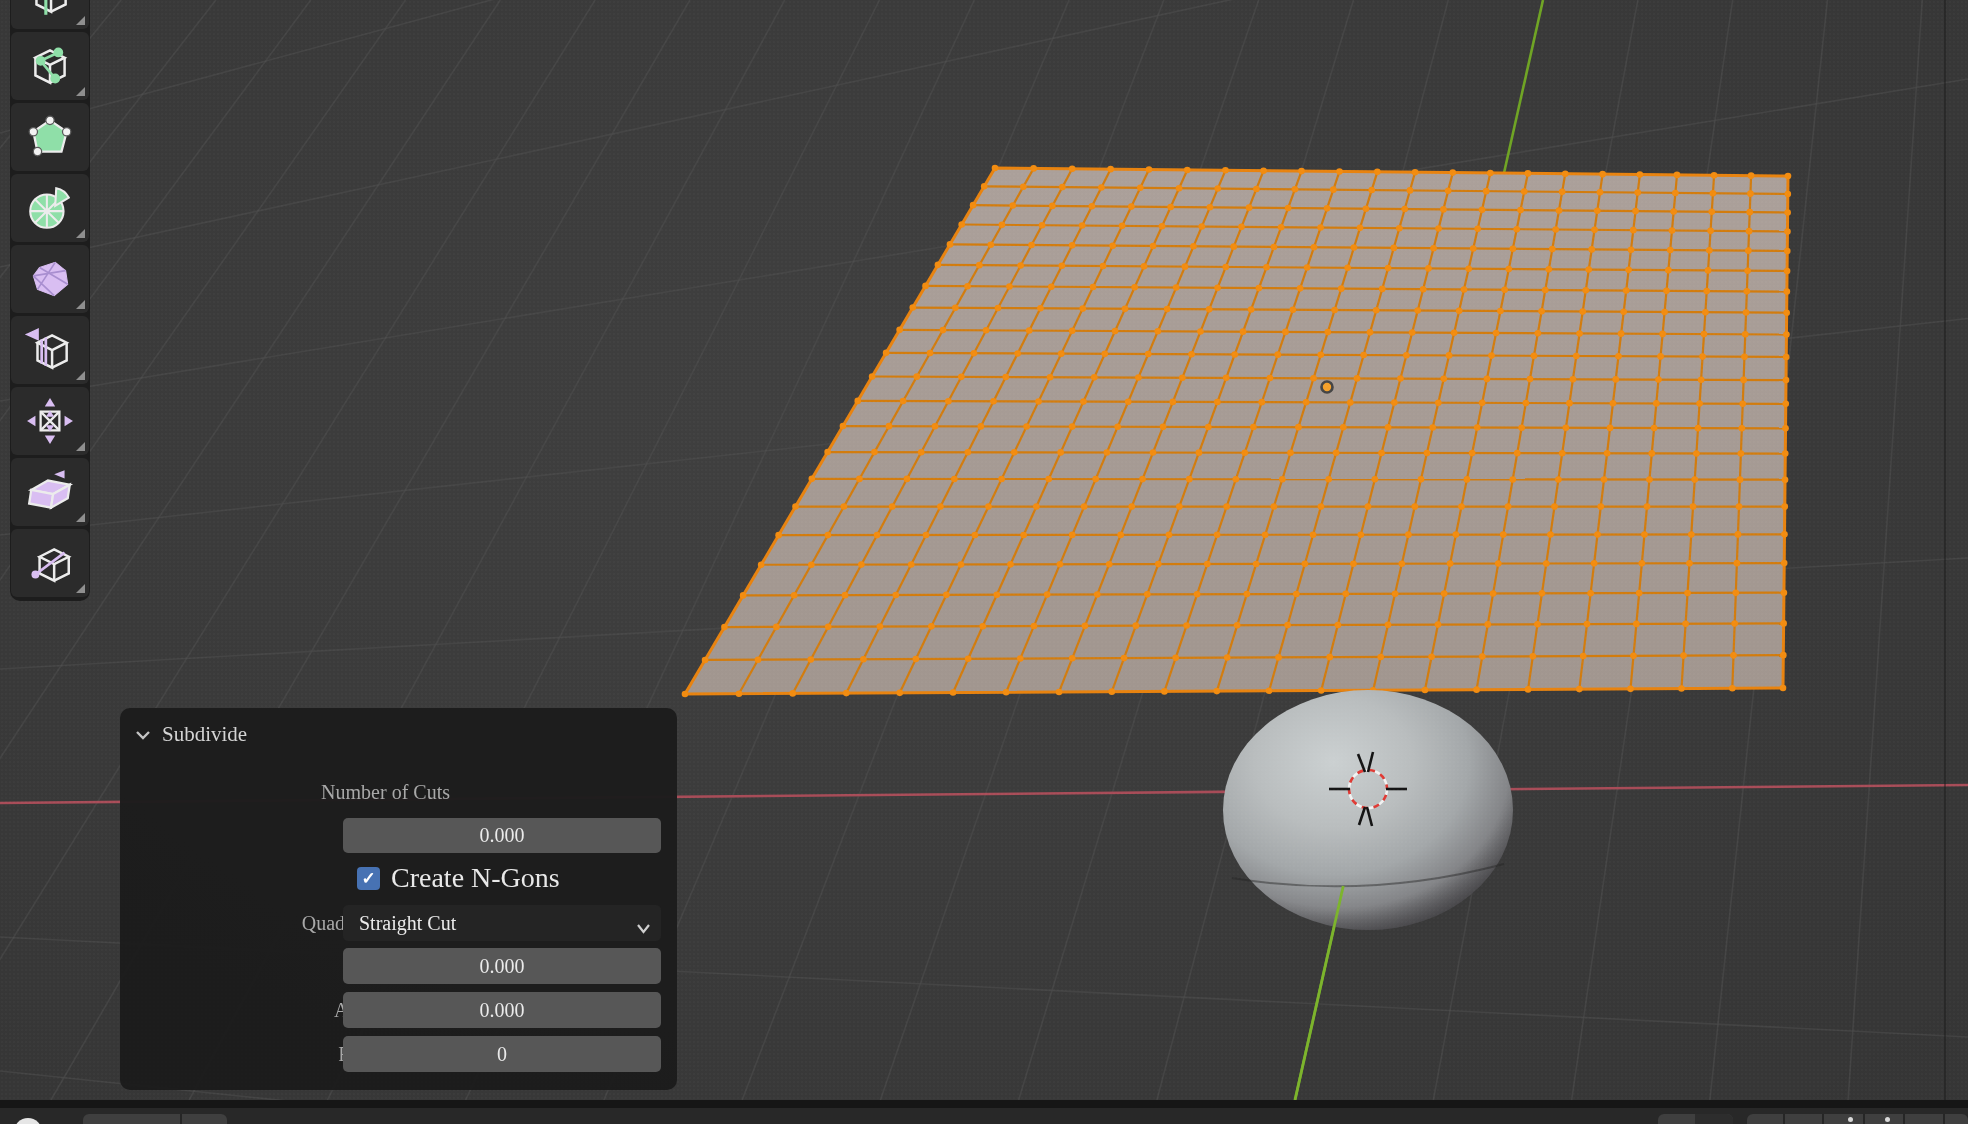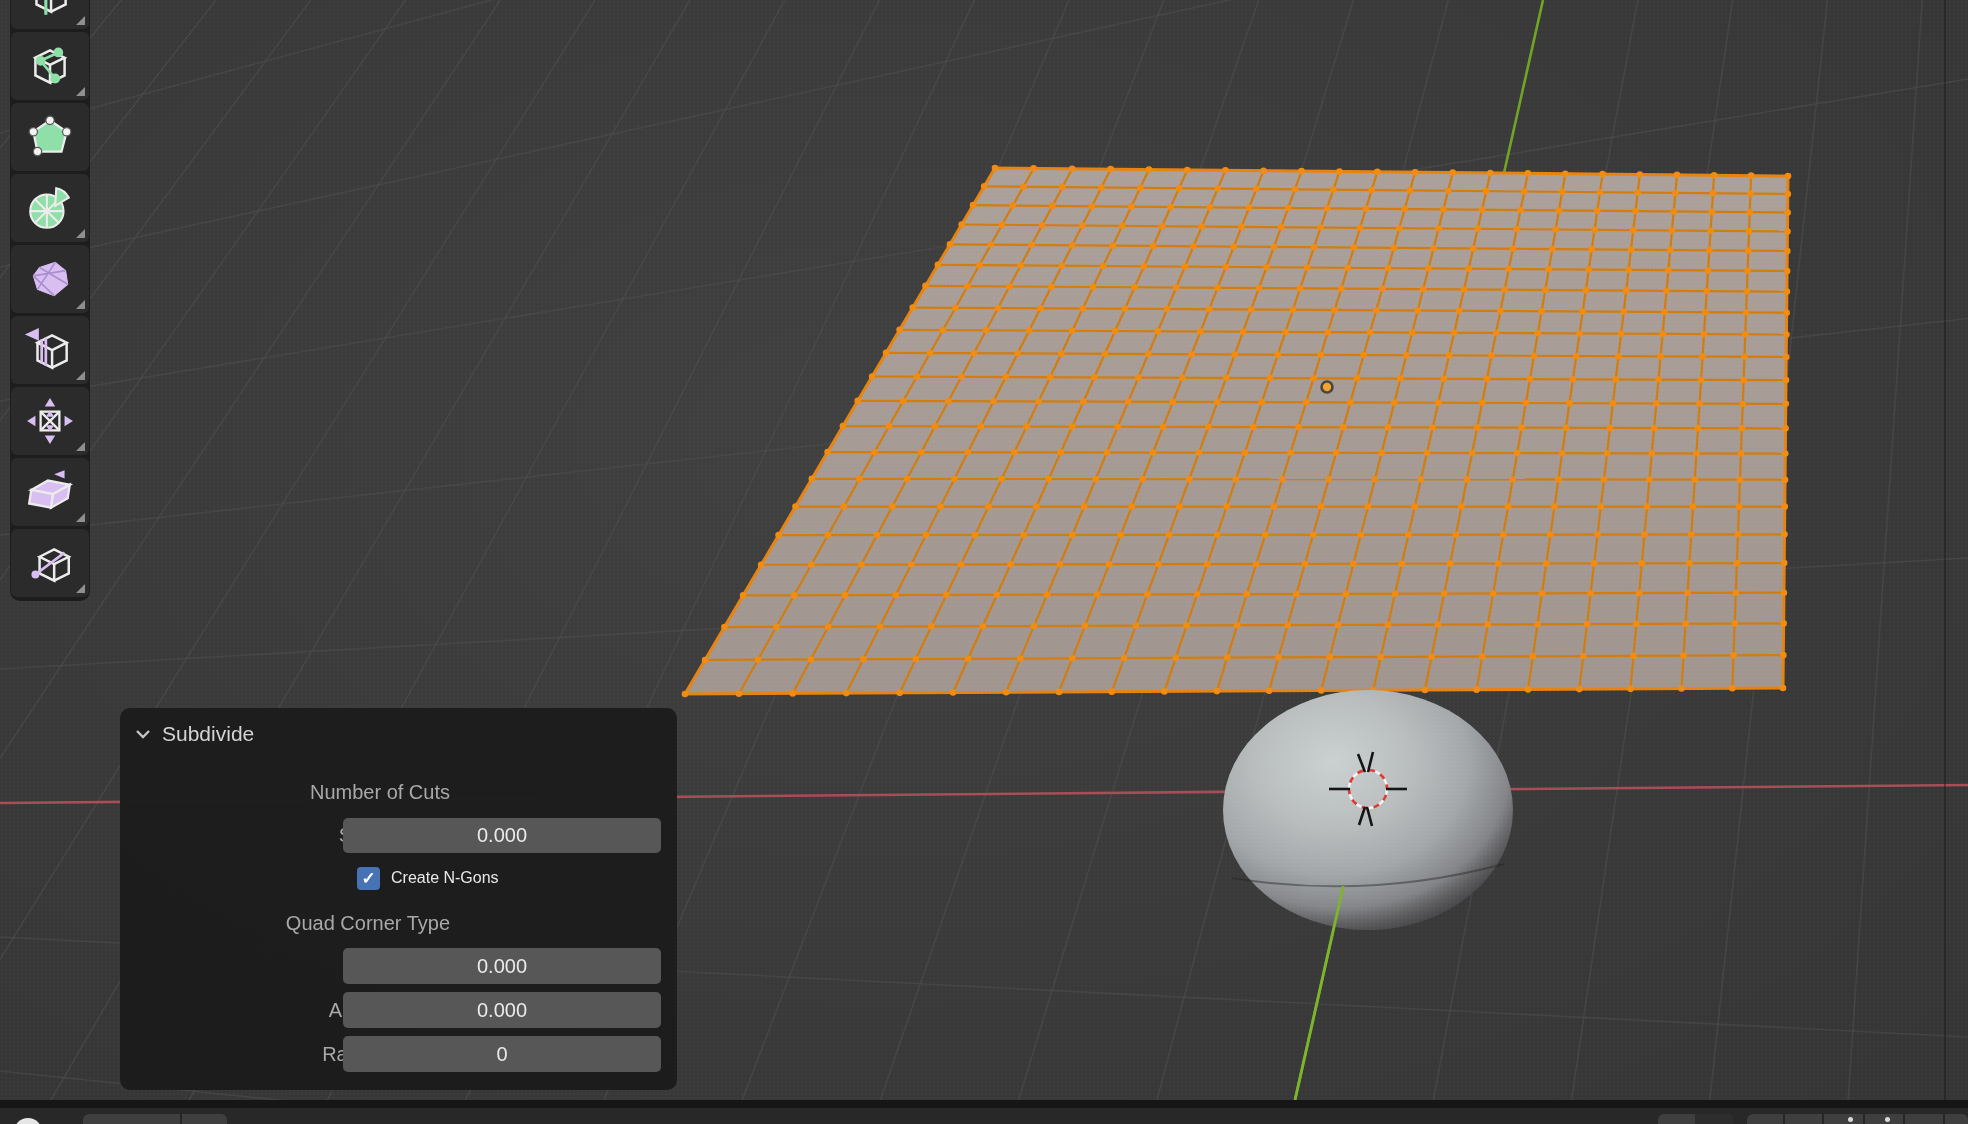--- a/index.html
+++ b/index.html
@@ -1,18 +1,18 @@
 <!DOCTYPE html>
 <html><head>
 <meta charset="utf-8">
 <style>
   html,body{margin:0;padding:0;background:#222;}
   #screen{
     position:relative;width:1968px;height:1124px;overflow:hidden;
-    font-family:Liberation Sans, sans-serif;
+    font-family:Liberation Serif, serif;
     background:#3a3a3a;
   }
   
   #viewport{
     position:absolute;left:0;top:0;width:1968px;height:1100px;
     background:
       radial-gradient(ellipse 1400px 900px at 45% 40%, rgba(255,255,255,0.03), rgba(0,0,0,0.08)),
       #3a3a3a;
   }
   #viewport .noise{
@@ -54,21 +54,21 @@
     background:#575757;border-radius:5px;display:flex;align-items:center;justify-content:center;
     font-size:20px;color:#eaeaea;
   }
   .pfield.drop{background:#242424;justify-content:flex-start;padding-left:16px;box-sizing:border-box;}
   .pfield.drop .dchev{position:absolute;right:10px;top:50%;margin-top:-6px;}
   .dchev svg{width:15px;height:13px;stroke:#cfcfcf;stroke-width:2.2;fill:none;}
   .cbx{
     position:absolute;left:237px;width:23px;height:23px;background:#4772b3;border-radius:4px;
     display:flex;align-items:center;justify-content:center;color:#fff;font-size:17px;font-weight:bold;
   }
-  .cbx-label{position:absolute;left:271px;font-size:16px;color:#e8e8e8;white-space:nowrap;}
+  .cbx-label{position:absolute;left:271px;font-size:28px;color:#e8e8e8;white-space:nowrap;}
   
   #bottom-strip{position:absolute;left:0;top:1100px;width:1968px;height:24px;background:#161616;}
   #strip-inner{position:absolute;left:0;top:8px;width:1968px;height:16px;background:#282828;overflow:hidden;}
   .sbtn{position:absolute;top:6px;background:#3f3f3f;border-radius:6px 6px 0 0;height:14px;}
   .sbtn.dark{background:#2d2d2d;}
   .scircle{
     position:absolute;left:14px;top:10px;width:28px;height:28px;border-radius:50%;background:#e6e6e6;
   }
   .sseg{position:absolute;top:0;width:2px;height:14px;background:#262626;}
   .sdot{position:absolute;top:3px;width:5px;height:5px;border-radius:50%;background:#d9d9d9;}
@@ -821,20 +821,28 @@
       <div class="pfield">0.000</div>
     </div>
 
     <div class="prow" style="top:158px;height:24px">
       <div class="cbx">✓</div>
       <div class="cbx-label">Create N-Gons</div>
     </div>
 
     <div class="prow" style="top:197px;height:36px">
       <div class="plabel">Quad Corner Type</div>
+      <div class="pfield drop">
+        <span>Straight Cut</span>
+        <span class="dchev">
+          <svg viewBox="0 0 15 13">
+              <polyline points="2,3 7.5,10 13,3"></polyline>
+            </svg>
+        </span>
+      </div>
     </div>
 
     <div class="prow" style="top:240px;height:36px">
       <div class="plabel">Fractal</div>
       <div class="pfield">0.000</div>
     </div>
 
     <div class="prow" style="top:284px;height:36px">
       <div class="plabel">Along Normal</div>
       <div class="pfield">0.000</div>

